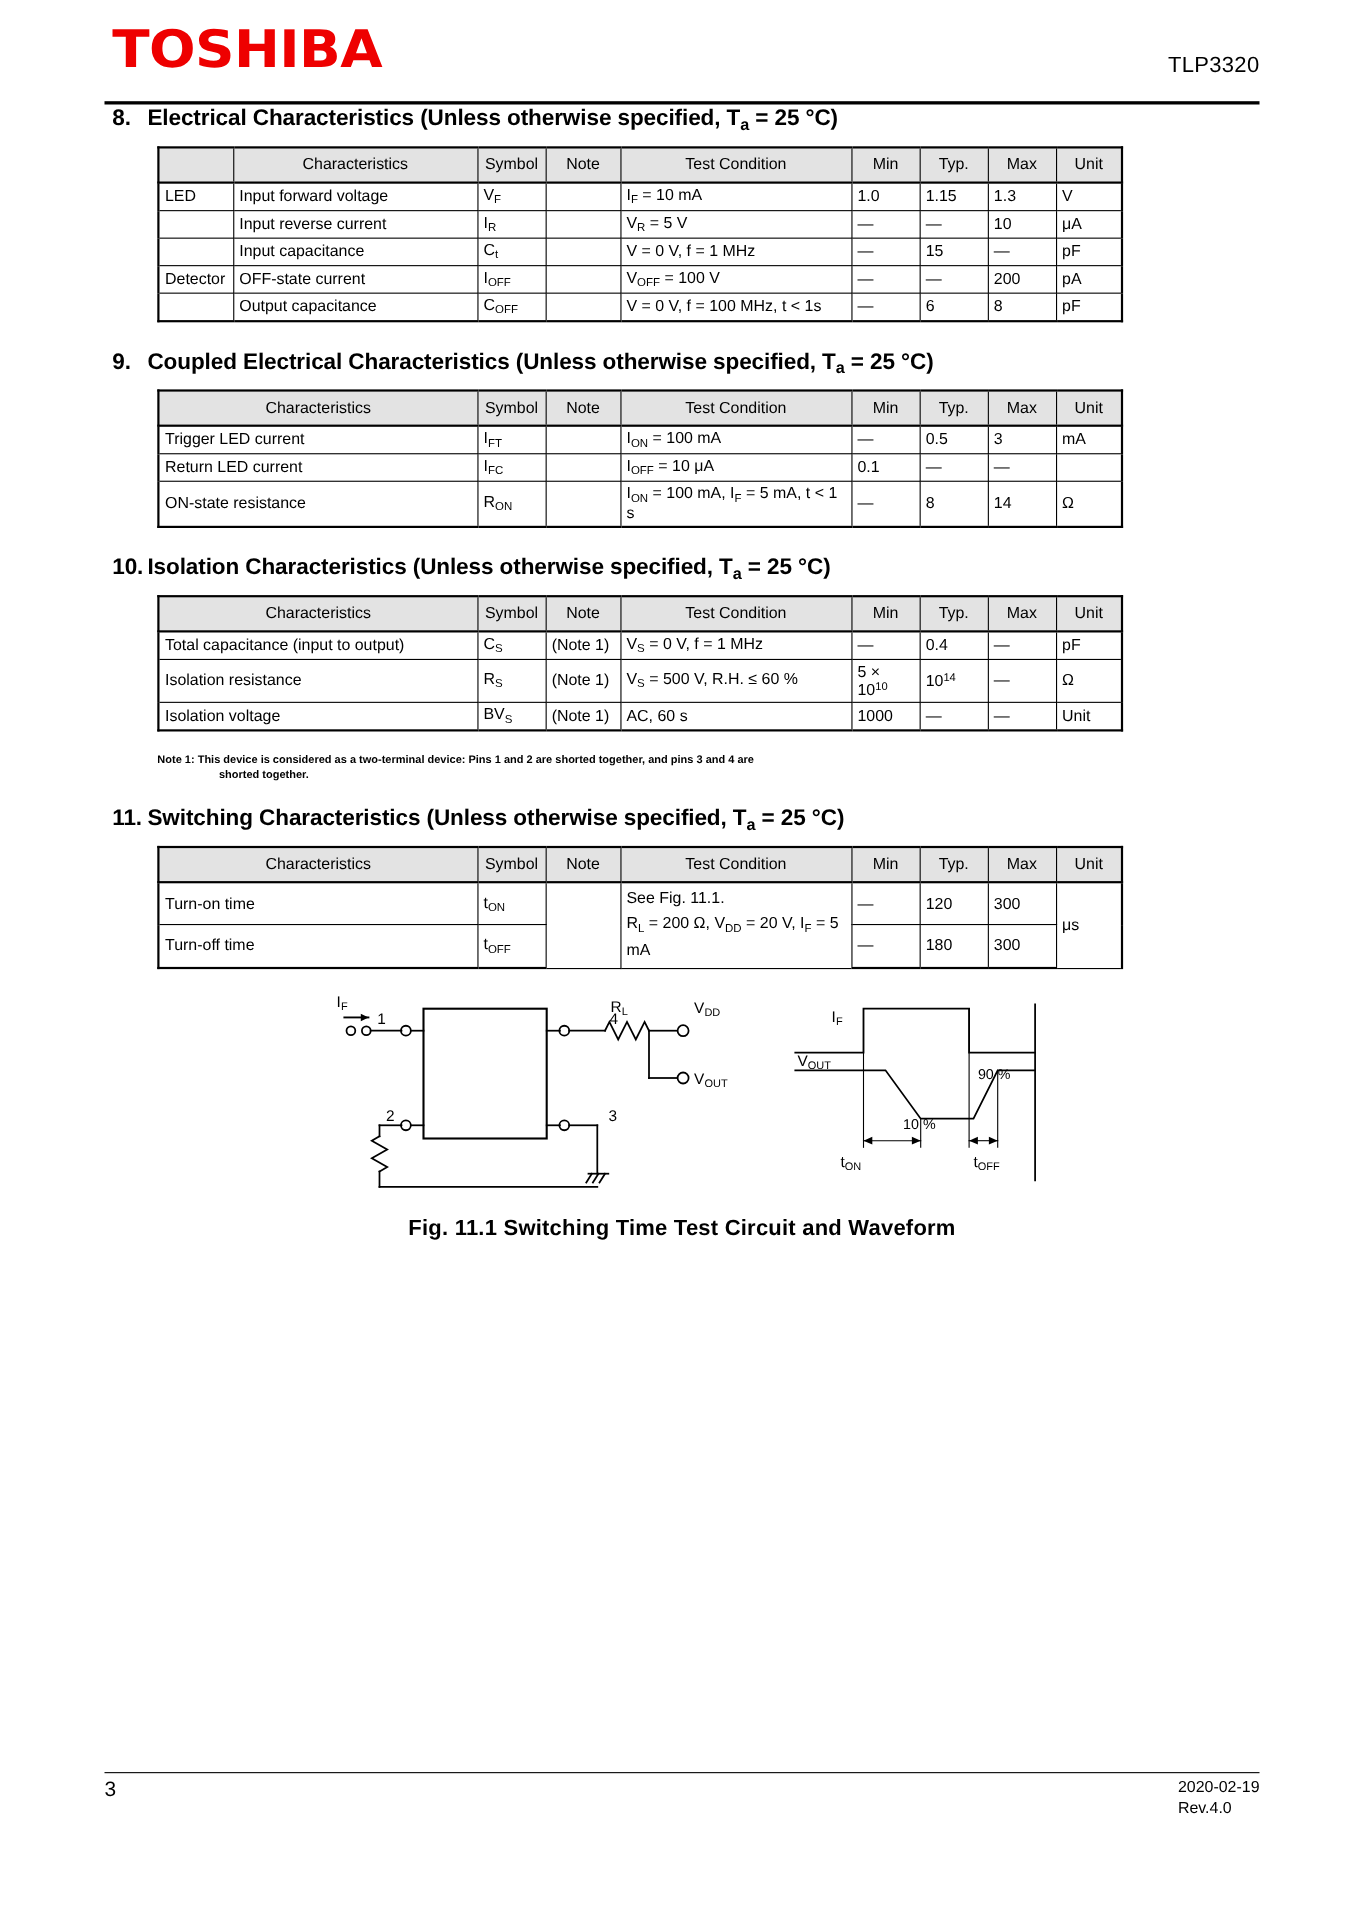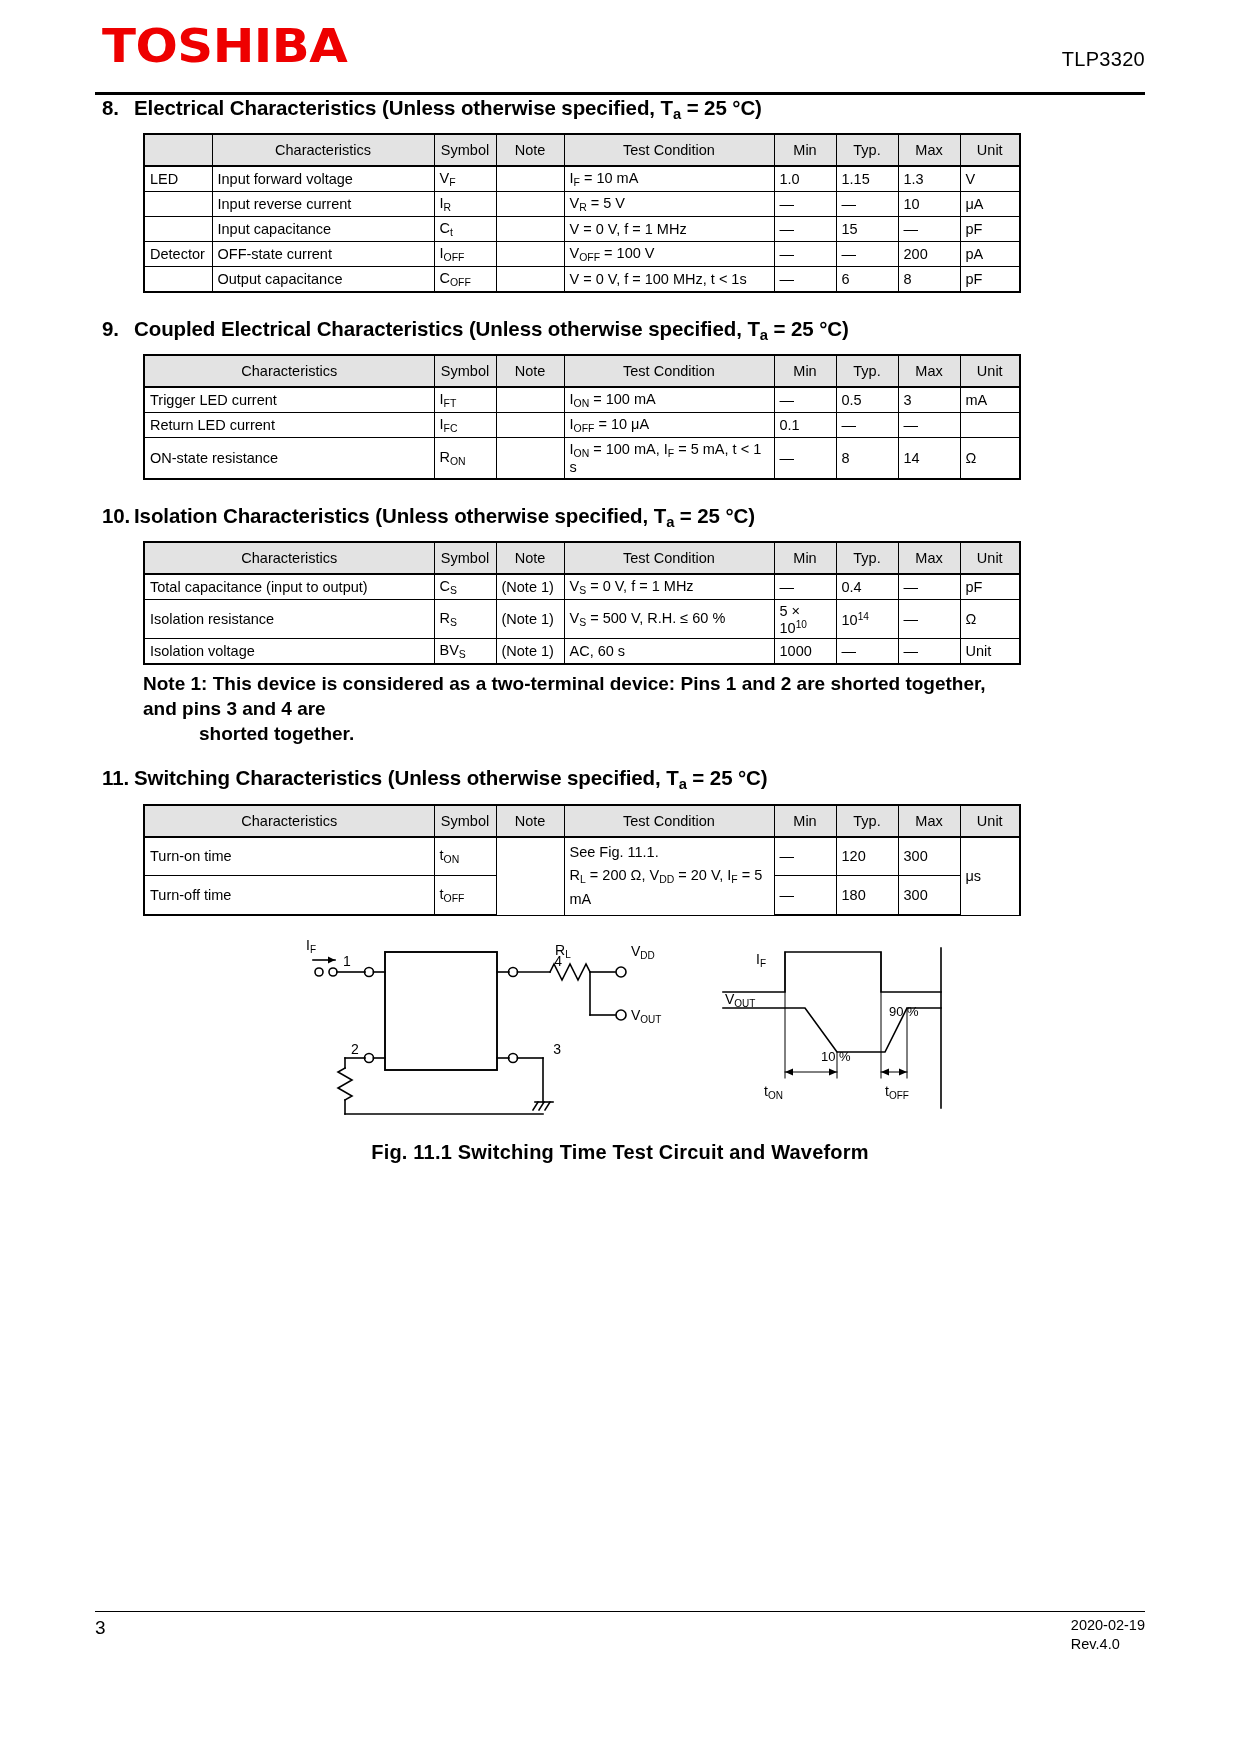--- a/index.html
+++ b/index.html
@@ -108,22 +108,22 @@
   .w-char  { width: 222px; }
   .w-char2 { width: 290px; }
   .w-sym   { width: 62px; }
   .w-note  { width: 68px; }
   .w-cond  { width: 210px; }
   .w-mm    { width: 62px; }
   .w-unit  { width: 60px; }
 
   
   .note {
-    margin: 6px 0 0 48px;
-    font-size: 19px;
+    margin: 20px 0 0 48px;
+    font-size: 10px;
     font-weight: bold;
     line-height: 1.32;
     width: 870px;
   }
   .note .cont { display: block; margin-left: 56px; }
 
   .gap-a { height: 22px; }
   .gap-b { height: 20px; }
 
   

